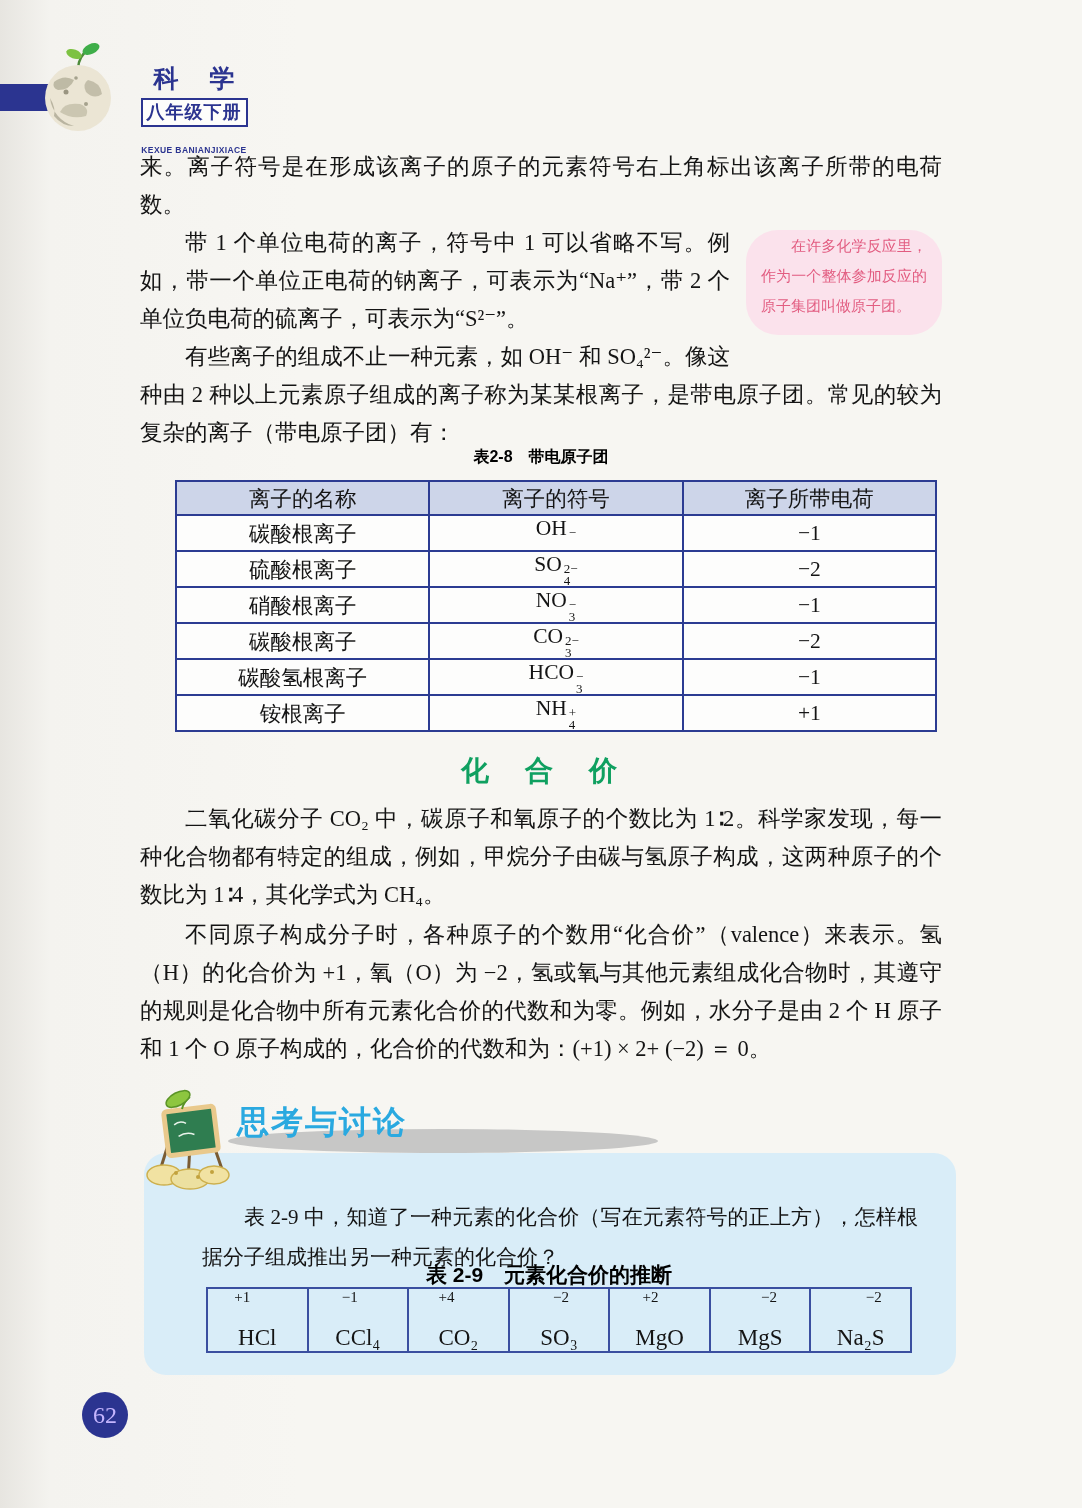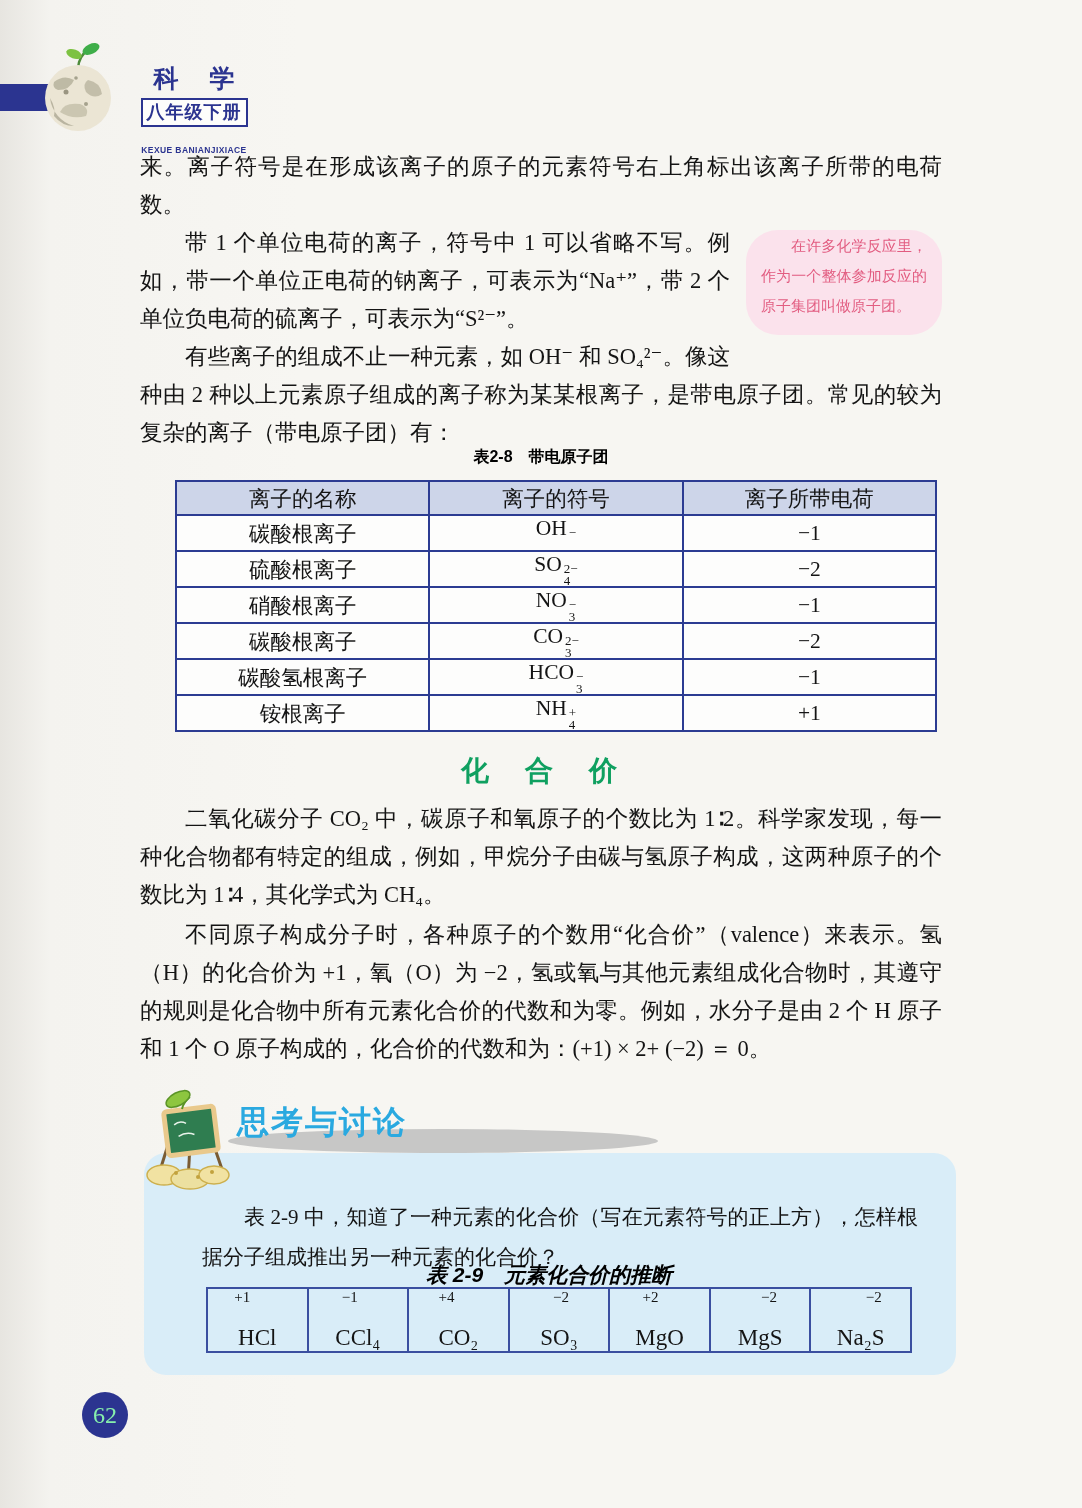--- a/index.html
+++ b/index.html
@@ -48,36 +48,36 @@
   .think { position:absolute; left:140px; top:1085px; width:818px; height:300px; }
   .think-panel { position:absolute; left:4px; top:68px; width:812px; height:222px; background:#d9edf8; border-radius:22px; }
   .think-shadow { position:absolute; left:88px; top:44px; width:430px; height:24px; background:#b7b7b7;
                   border-radius:50%; opacity:.75; }
   .think-title { position:absolute; left:97px; top:16px; font-family:"Liberation Sans","DejaVu Sans",sans-serif;
                  font-weight:bold; font-size:32px; color:#2aa9e0; letter-spacing:2px; }
   .think-icon { position:absolute; left:2px; top:2px; }
   .think-q { position:absolute; left:62px; top:112px; width:716px; font-size:21px; line-height:40px;
              text-align:justify; text-indent:2em; }
   .t29cap { position:absolute; left:0; width:100%; top:176px; text-align:center;
-            font-family:"Liberation Sans","DejaVu Sans",sans-serif; font-weight:bold; font-size:21px; color:#000;font-style:italic; }
+            font-family:"Liberation Sans","DejaVu Sans",sans-serif; font-weight:bold; font-size:21px; color:#000; }
   table.t29 { position:absolute; left:66px; top:202px; width:706px; border-collapse:collapse; }
   .t29 td { border:2px solid #3a4fa0; width:14.28%; height:63px; text-align:center; vertical-align:middle; padding:0; }
   .t29 .val { font-size:15px; line-height:17px; }
   .t29 .formula { font-size:23px; line-height:26px;margin-top:19px; }
   .t29 td:nth-child(1) .val { transform:translateX(-15px); }
   .t29 td:nth-child(2) .val { transform:translateX(-8px); }
   .t29 td:nth-child(3) .val { transform:translateX(-12px); }
   .t29 td:nth-child(4) .val { transform:translateX(2px); }
   .t29 td:nth-child(5) .val { transform:translateX(-9px); }
   .t29 td:nth-child(6) .val { transform:translateX(9px); }
   .t29 td:nth-child(7) .val { transform:translateX(13px); }
 
   
   .pagenum { position:absolute; left:82px; top:1392px; width:46px; height:46px; border-radius:50%;
-             background:#2b3490; color:#86efac; text-align:center; line-height:46px; font-size:24px; }
+             background:#2b3490; color:#c4b5fd; text-align:center; line-height:46px; font-size:24px; }
 </style>
 </head>
 <body>
 
 <div class="page">
 
   <div class="topbar"></div>
   <div class="globe">
     <svg width="84" height="92" viewBox="0 0 84 92">
       <path d="M42 26 Q43 14 52 8" stroke="#4e8b3a" stroke-width="2.5" fill="none"></path>

